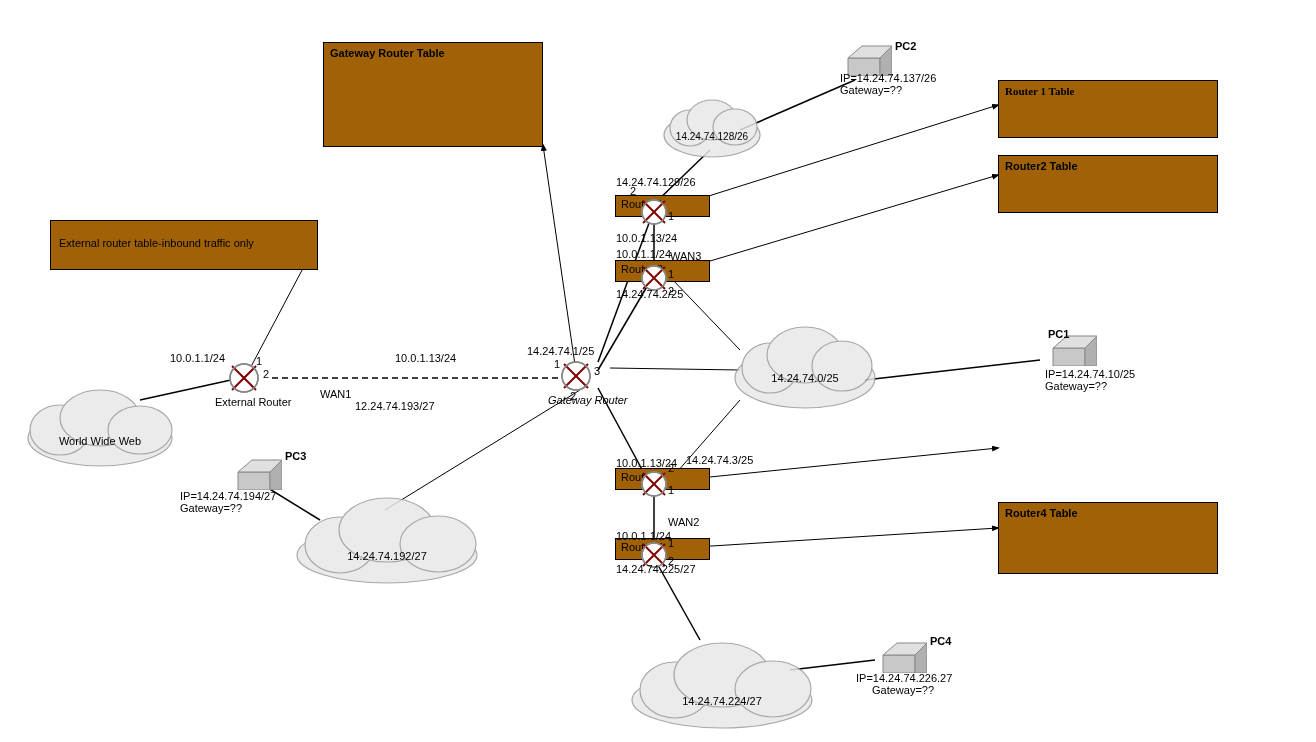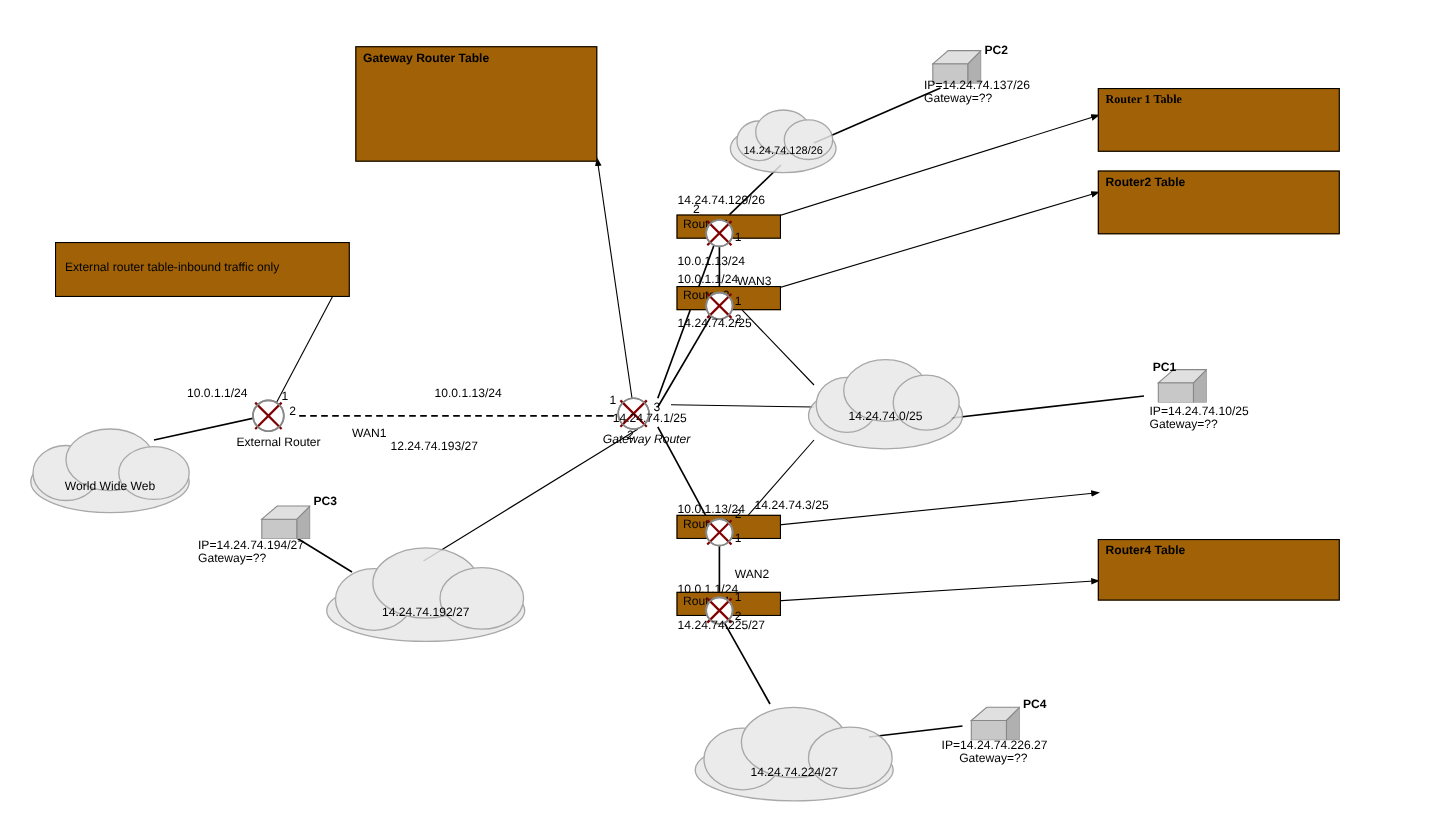--- a/index.html
+++ b/index.html
@@ -121,21 +121,21 @@
     <div class="title">Router 1 Table</div>
     <div class="body"></div>
   </div>
 
   <div class="table-box" style="left:998px; top:155px; width:220px; height:58px;">
     <div class="title">Router2 Table</div>
     <div class="body"></div>
   </div>
 
 
-  <div class="table-box" style="left:998px; top:490px; width:220px; height:56px;">
+  <div class="table-box" style="left:998px; top:502px; width:220px; height:72px;">
     <div class="title">Router4 Table</div>
     <div class="body"></div>
   </div>
 
   <div class="table-box" style="left:615px; top:195px; width:95px; height:22px; padding:2px 5px;">
     <span>Router 1</span>
   </div>
 
   <div class="table-box" style="left:615px; top:260px; width:95px; height:22px; padding:2px 5px;">
     <span>Router 2</span>
@@ -284,21 +284,21 @@
   <div class="label" style="left:263px; top:368px;">2</div>
   <div class="label" style="left:170px; top:352px;">10.0.1.1/24</div>
 
   <div class="label" style="left:320px; top:388px;">WAN1</div>
   <div class="label" style="left:355px; top:400px;">12.24.74.193/27</div>
   <div class="label" style="left:395px; top:352px;">10.0.1.13/24</div>
 
   <div class="label" style="left:554px; top:358px;">1</div>
   <div class="label" style="left:570px; top:390px;">2</div>
   <div class="label" style="left:594px; top:365px;">3</div>
-  <div class="label" style="left:557px; top:345px;margin-top:30px;">14.24.74.1/25</div>
+  <div class="label" style="left:527px; top:345px;">14.24.74.1/25</div>
 
   <div class="label" style="left:630px; top:185px;">2</div>
   <div class="label" style="left:668px; top:210px;">1</div>
   <div class="label" style="left:616px; top:176px;">14.24.74.129/26</div>
   <div class="label" style="left:616px; top:232px;">10.0.1.13/24</div>
 
   <div class="label" style="left:668px; top:268px;">1</div>
   <div class="label" style="left:668px; top:285px;">2</div>
   <div class="label" style="left:616px; top:248px;">10.0.1.1/24</div>
   <div class="label" style="left:616px; top:288px;">14.24.74.2/25</div>

